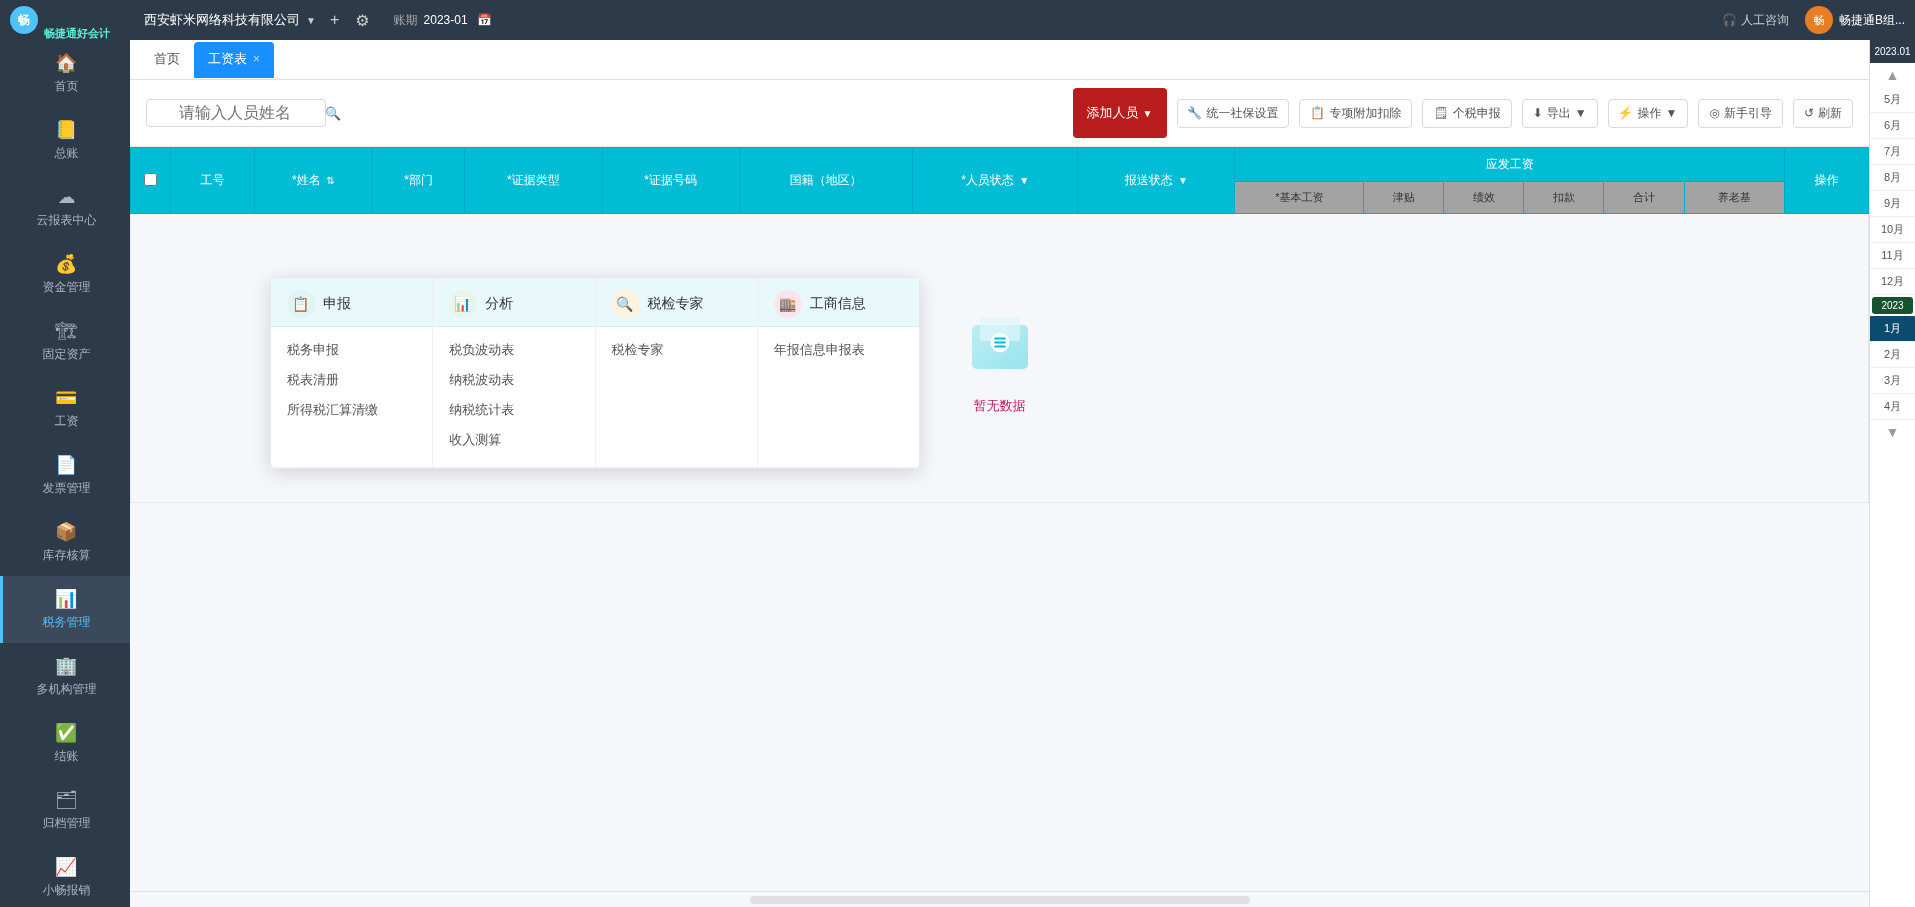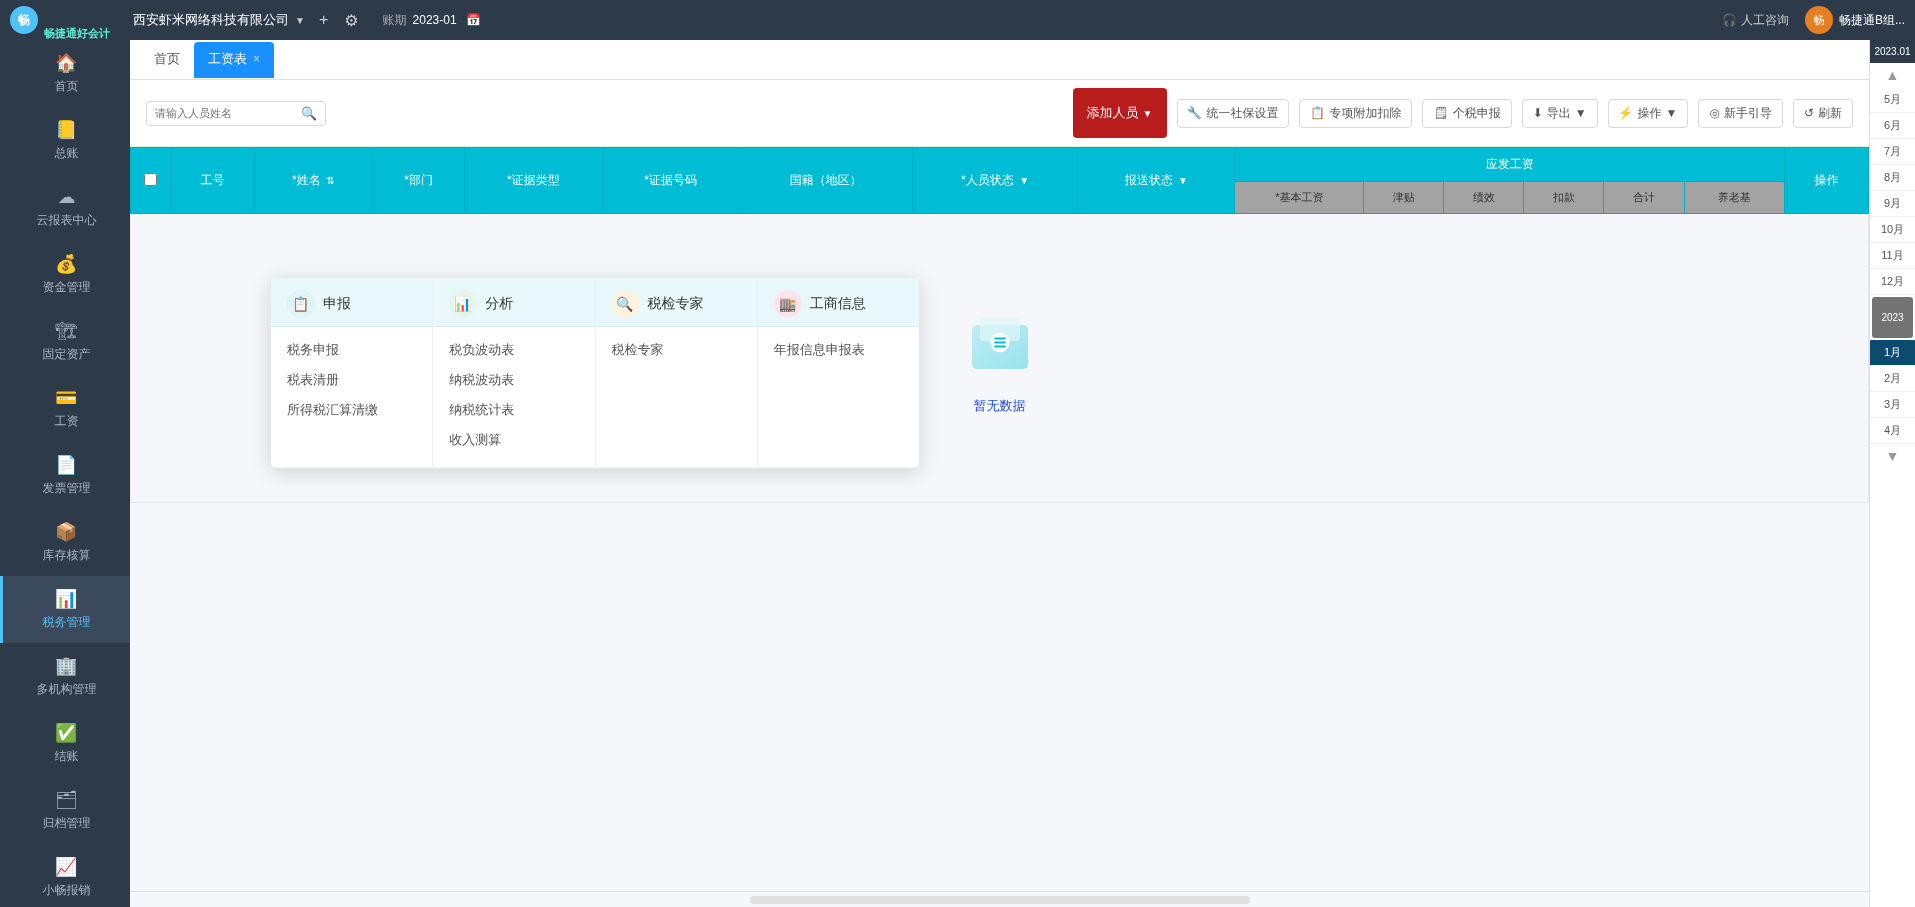--- a/index.html
+++ b/index.html
@@ -36,21 +36,21 @@
     }
     .logo-text { display: flex; flex-direction: column; line-height: 1.2; }
     .logo-main { font-size: 11px; color: #5eead4; margin-top: 40px; }
     .logo-sub { font-size: 10px; color: #aaa; }
     .company-selector {
       display: flex;
       align-items: center;
       gap: 6px;
       color: #fff;
       font-size: 13px;
-      margin-left: 3px;
+      margin-left: 14px;
       cursor: pointer;
     }
     .company-selector .arrow { color: #ccc; font-size: 10px; }
     .top-bar-actions {
       display: flex;
       align-items: center;
       gap: 8px;
       margin-left: 10px;
     }
     .top-bar-action-btn {
@@ -178,24 +178,25 @@
       border: 1px solid #d9d9d9;
       border-radius: 4px;
       padding: 4px 8px;
       background: #fff;
       width: 180px;
       gap: 6px;
     }
     .search-input-wrap input {
       border: none;
       outline: none;
-      font-size: 11px;
+      font-size: 16px;
       color: #999;
       width: 140px;
       background: transparent;
+      margin-left: 24px;
     }
     .btn-add-person {
       background: #b91c1c;
       color: #fff;
       border: none;
       border-radius: 4px;
       padding: 16px 14px;
       font-size: 13px;
       cursor: pointer;
       display: flex;
@@ -255,21 +256,21 @@
     .checkbox-col { width: 40px; }
     .filter-icon { font-size: 10px; margin-left: 2px; cursor: pointer; }
 
     
     .empty-state {
       display: flex;
       flex-direction: column;
       align-items: center;
       justify-content: center;
       padding: 80px 0;
-      color: #1d4ed8;
+      color: #be185d;
       font-size: 13px;
       gap: 16px;
     }
     .empty-icon {
       width: 80px;
       height: 80px;
     }
 
     
     .scroll-bottom {
@@ -312,24 +313,24 @@
       color: #555;
       cursor: pointer;
       border-bottom: 1px solid #f0f0f0;
     }
     .right-panel-month.active {
       background: #0c4a6e;
       color: #fff;
       border-radius: 1px;
     }
     .right-panel-year-label {
-      background: #737373;
+      background: #14532d;
       color: #fff;
       text-align: center;
-      padding: 15px 2px;
+      padding: 3px 2px;
       font-size: 10px;
       border-radius: 3px;
       margin: 2px;
     }
     .right-panel-nav {
       display: flex;
       justify-content: center;
       align-items: center;
       padding: 4px;
       color: #999;

